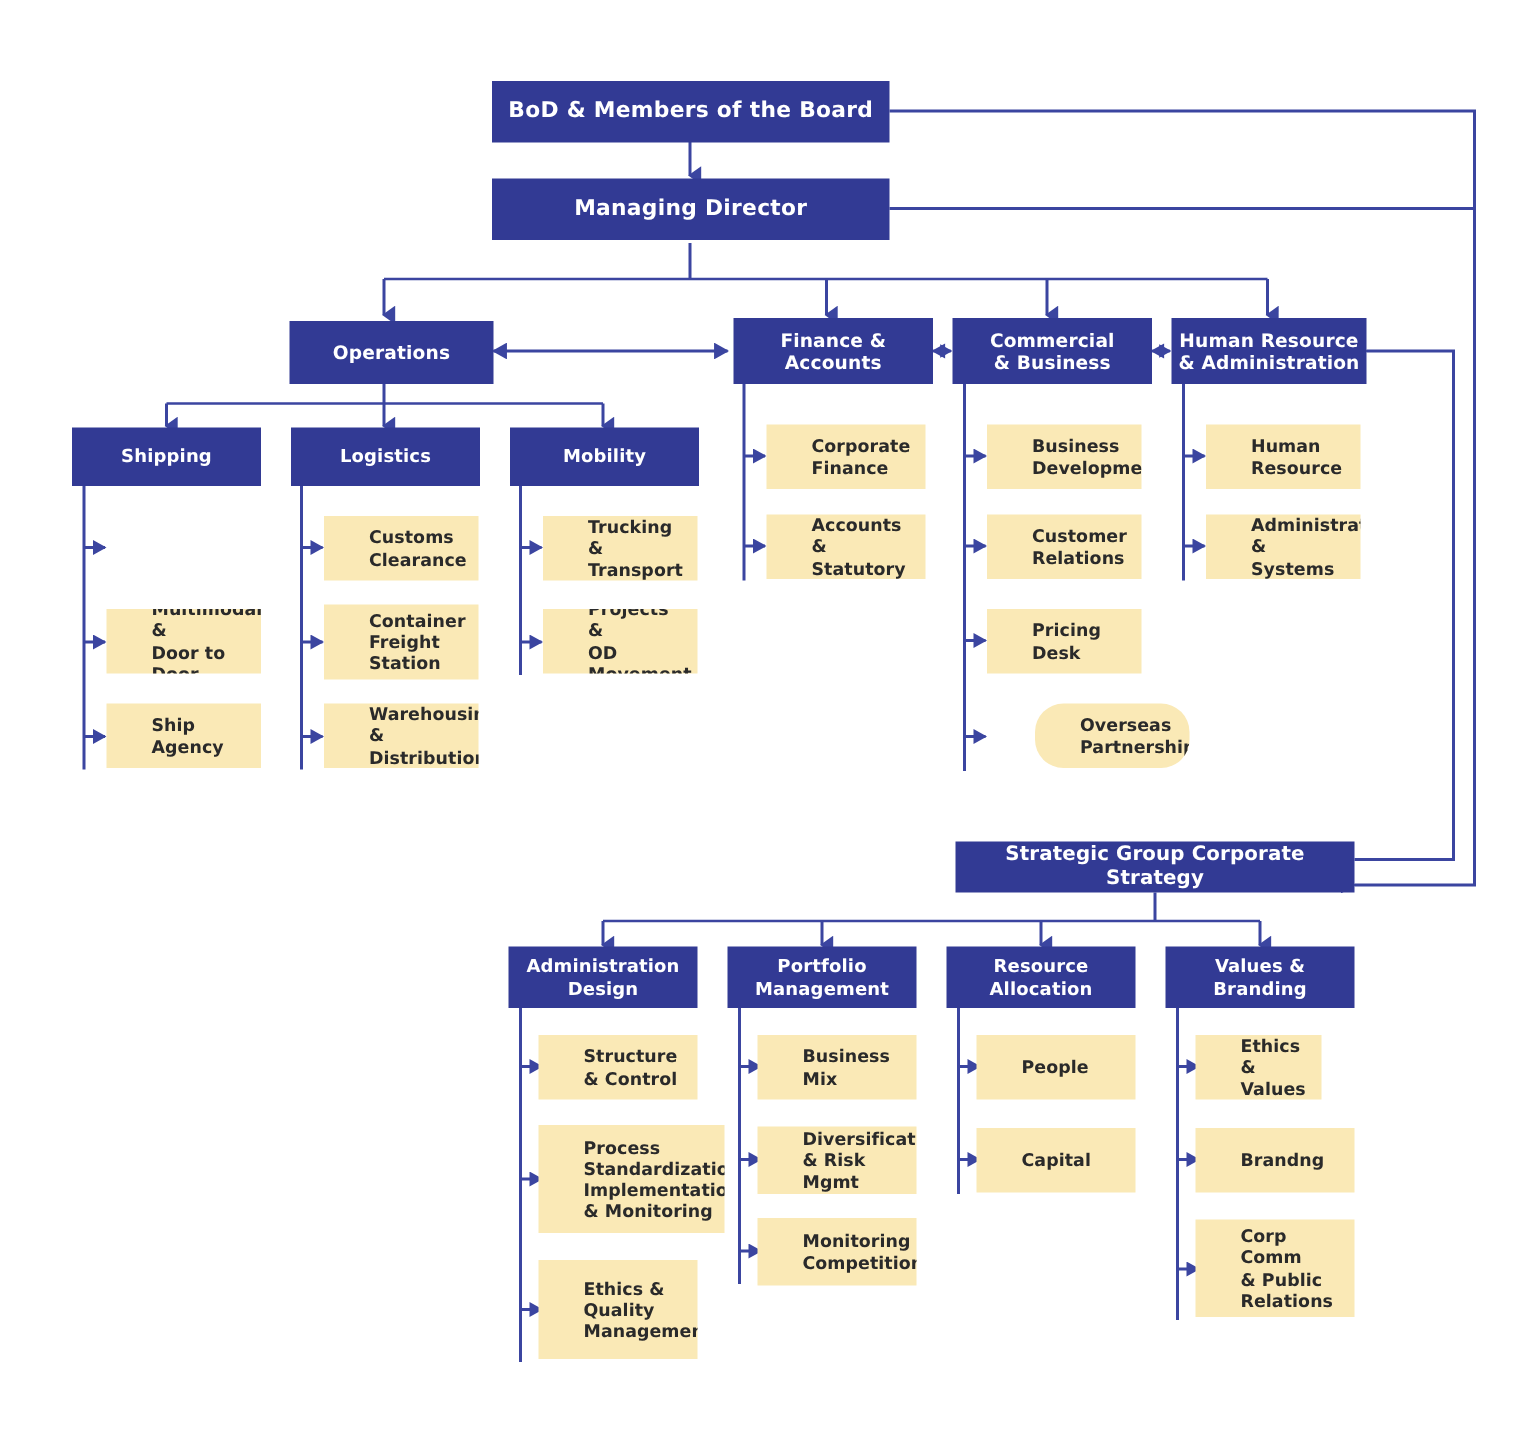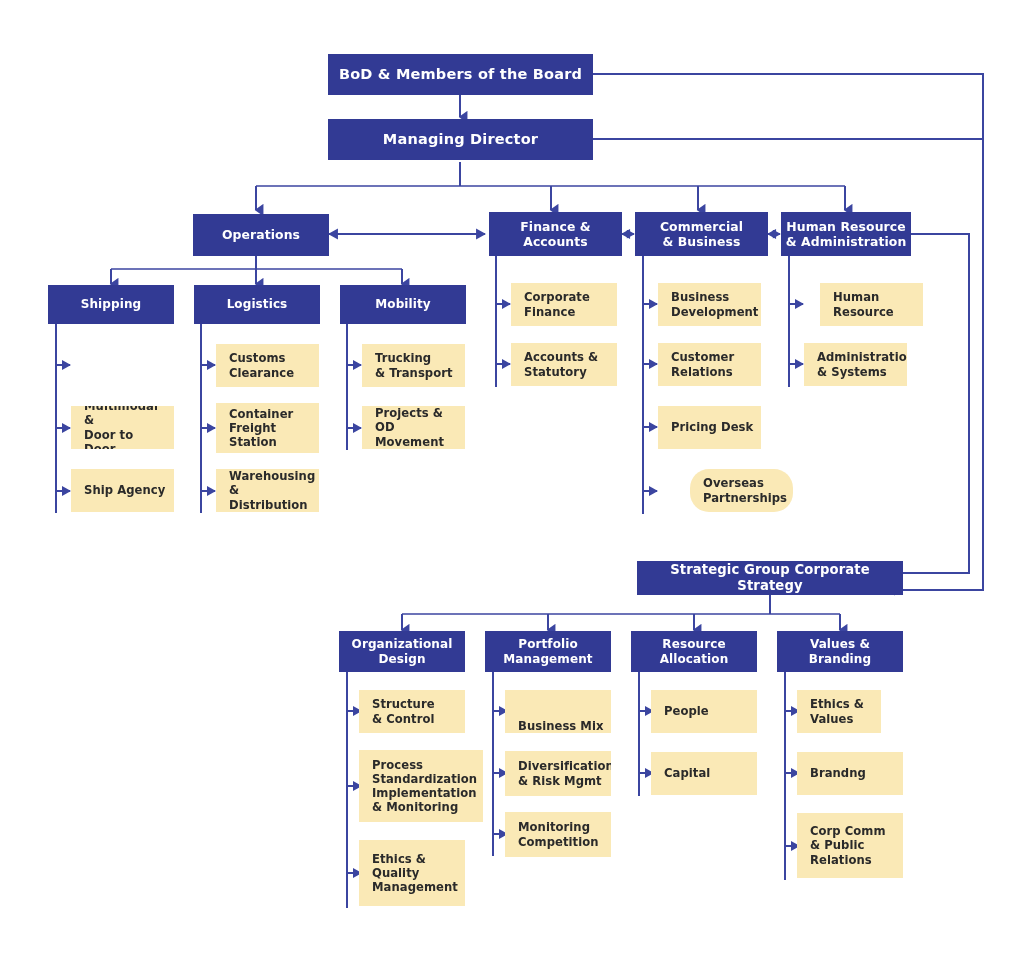--- a/index.html
+++ b/index.html
@@ -44,21 +44,21 @@
     font-weight:bold;
   }
   .node.primary .node-label{ text-align:center; }
   
   .node.leaf{
     background:#fae9b6;
     color:#2a2a2a;
     justify-content:flex-start;
     text-align:left;
     font-weight:bold;
-    padding-left:13px;
+    padding-left:30px;
     padding-right:6px;
   }
   .node.leaf .node-label{ text-align:left; }
 
   .t-root{ font-size:14.5px; letter-spacing:.2px; }
   .t-dept{ font-size:12.4px; letter-spacing:.1px; }
   .t-sub{  font-size:12px; letter-spacing:.1px; }
   .t-strat{ font-size:13.2px; letter-spacing:.1px; }
   .t-leaf{ font-size:11.6px; letter-spacing:.05px; }
 </style>
@@ -254,35 +254,35 @@
 Relations</span>
   </div>
   <div class="node leaf t-leaf" style="left:658px;top:406px;width:103px;height:43px;">
     <span class="node-label">Pricing Desk</span>
   </div>
   <div class="node leaf t-leaf" style="left:690px;top:469px;width:103px;height:43px;border-radius:19px;">
     <span class="node-label">Overseas
 Partnerships</span>
   </div>
 
-  <div class="node leaf t-leaf" style="left:804px;top:283px;width:103px;height:43px;margin-left:16px;">
+  <div class="node leaf t-leaf" style="left:804px;top:283px;width:103px;height:43px;">
     <span class="node-label">Human
 Resource</span>
   </div>
   <div class="node leaf t-leaf" style="left:804px;top:343px;width:103px;height:43px;">
     <span class="node-label">Administration
 &amp; Systems</span>
   </div>
 
   <div class="node primary t-strat" style="left:637px;top:561px;width:266px;height:34px;">
     <span class="node-label">Strategic Group Corporate Strategy</span>
   </div>
 
   <div class="node primary t-sub" style="left:339px;top:631px;width:126px;height:41px;">
-    <span class="node-label">Organizational
+    <span class="node-label">Administration
 Design</span>
   </div>
   <div class="node primary t-sub" style="left:485px;top:631px;width:126px;height:41px;">
     <span class="node-label">Portfolio
 Management</span>
   </div>
   <div class="node primary t-sub" style="left:631px;top:631px;width:126px;height:41px;">
     <span class="node-label">Resource
 Allocation</span>
   </div>
@@ -299,21 +299,21 @@
     <span class="node-label">Process
 Standardization
 Implementation
 &amp; Monitoring</span>
   </div>
   <div class="node leaf t-leaf" style="left:359px;top:840px;width:106px;height:66px;">
     <span class="node-label">Ethics &amp; Quality
 Management</span>
   </div>
 
-  <div class="node leaf t-leaf" style="left:505px;top:690px;width:106px;height:43px;align-items:flex-end;">
+  <div class="node leaf t-leaf" style="left:505px;top:690px;width:106px;height:43px;">
     <span class="node-label">Business Mix</span>
   </div>
   <div class="node leaf t-leaf" style="left:505px;top:751px;width:106px;height:45px;">
     <span class="node-label">Diversification
 &amp; Risk Mgmt</span>
   </div>
   <div class="node leaf t-leaf" style="left:505px;top:812px;width:106px;height:45px;">
     <span class="node-label">Monitoring
 Competition</span>
   </div>

